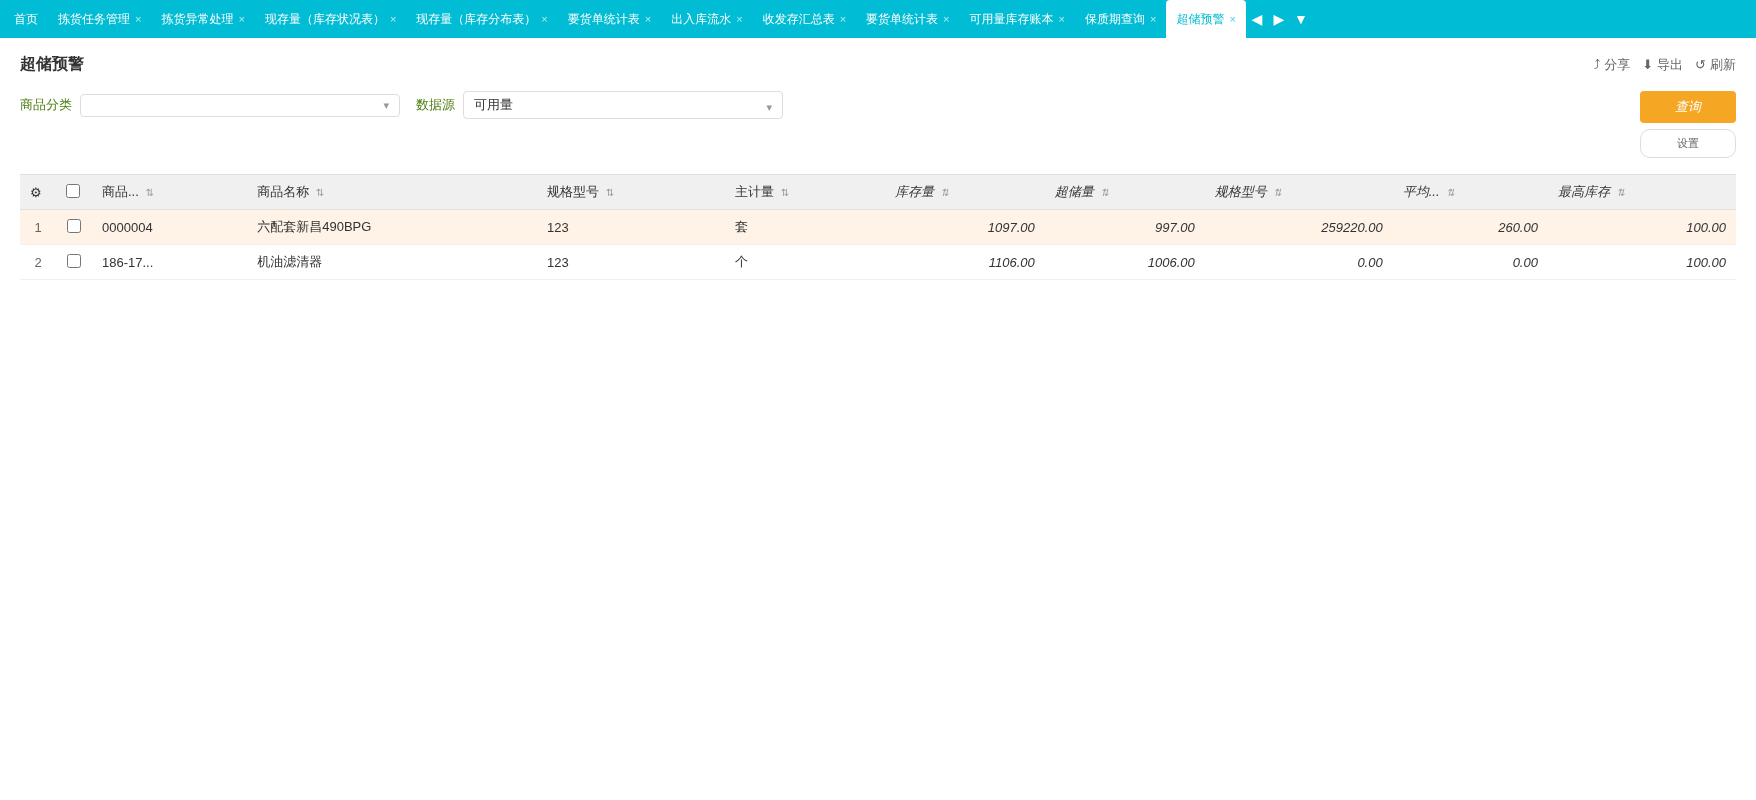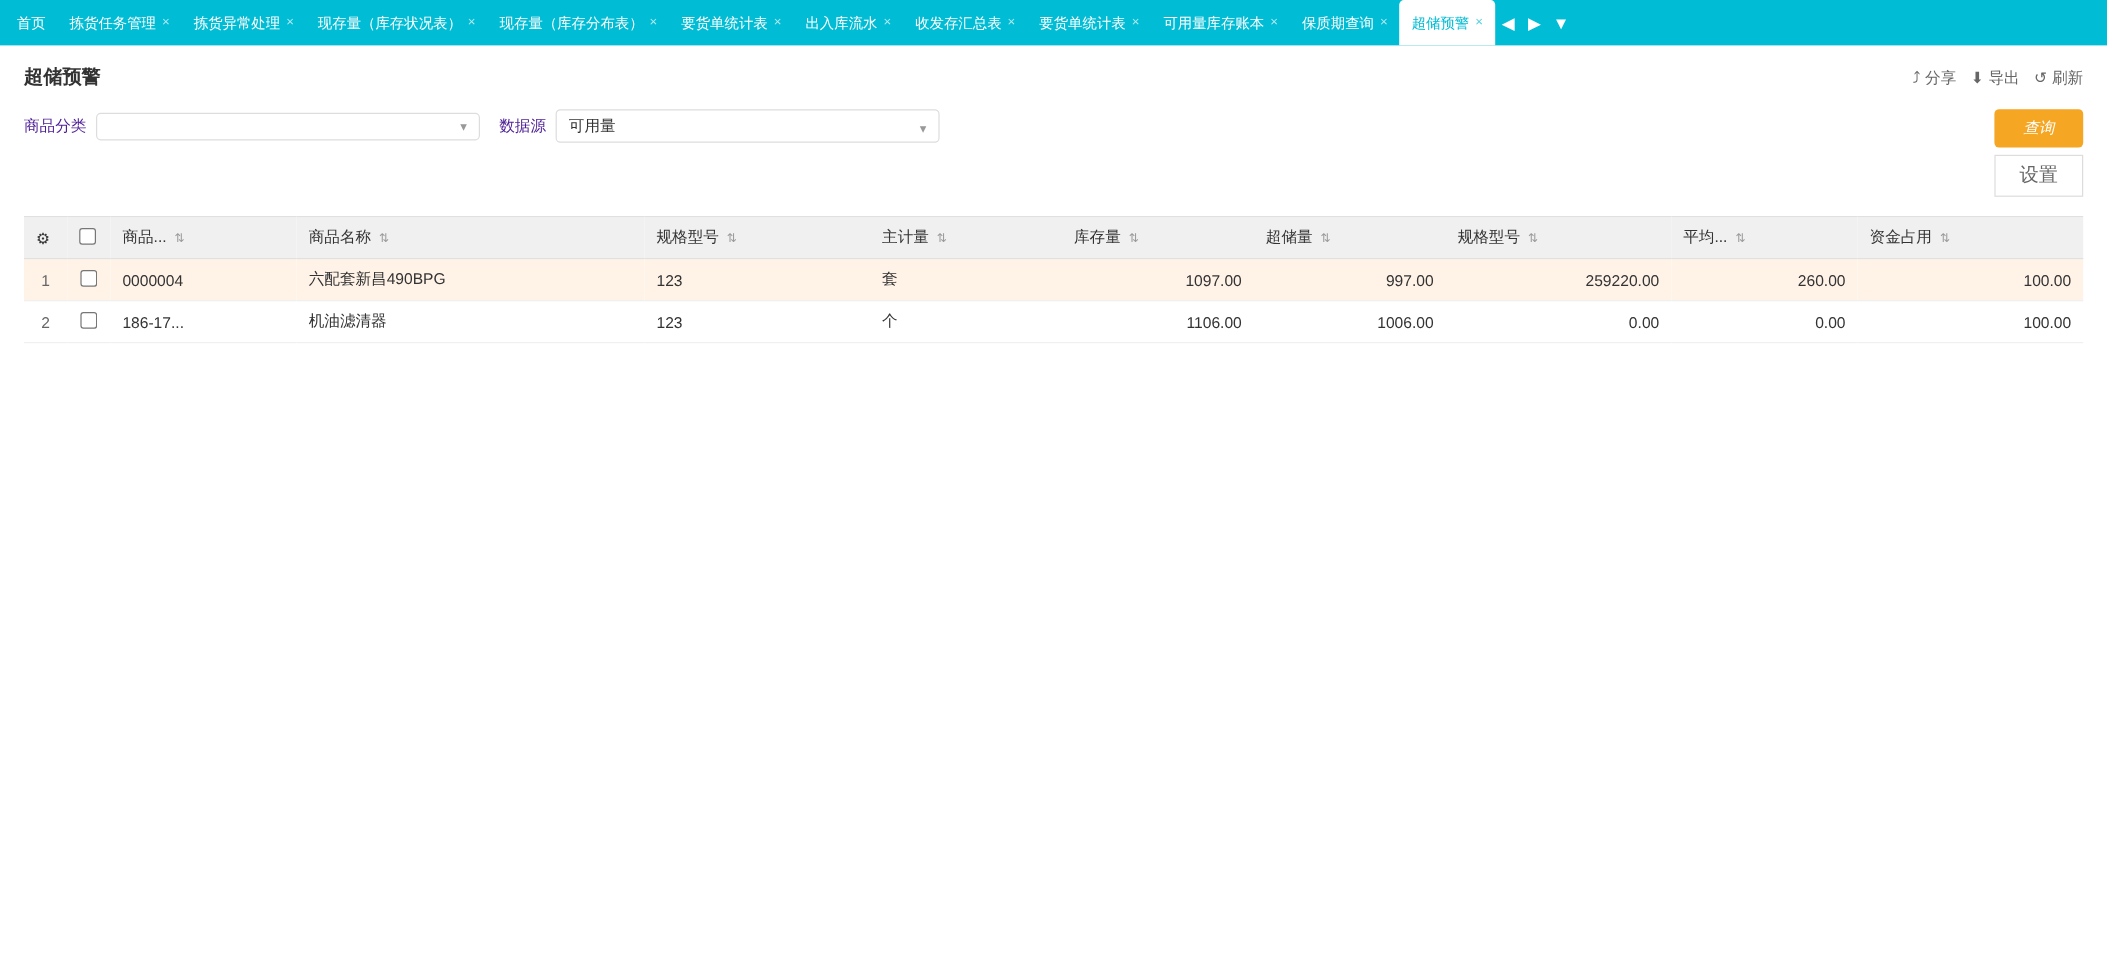--- a/index.html
+++ b/index.html
@@ -80,21 +80,21 @@
       color: #666;
       cursor: pointer;
       font-size: 13px;
     }
     .filter-item {
       display: flex;
       align-items: center;
       gap: 8px;
     }
     .filter-label {
-      color: #4c1d95;
+      color: #4d7c0f;
       font-size: 13px;
       white-space: nowrap;
     }
     .filter-select {
       display: flex;
       align-items: center;
       border: 1px solid #ddd;
       border-radius: 4px;
       padding: 4px 10px;
       min-width: 280px;
@@ -112,24 +112,24 @@
       border-radius: 4px;
       padding: 7px 20px;
       cursor: pointer;
       font-size: 13px;
       font-style: italic;
     }
     .btn-settings {
       background: #fff;
       color: #666;
       border: 1px solid #ddd;
-      border-radius: 0;
-      padding: 6px 20px;
-      cursor: pointer;
-      font-size: 16px;
+      border-radius: 10px;
+      padding: 6px 36px;
+      cursor: pointer;
+      font-size: 11px;
     }
 
     
     .data-table {
       width: 100%;
       border-collapse: collapse;
       font-size: 13px;
     }
     .data-table th {
       background: #f0f0f0;
@@ -153,21 +153,21 @@
     .data-table td {
       padding: 8px 10px;
       border-bottom: 1px solid #f0f0f0;
       white-space: nowrap;
     }
     .data-table tr.highlighted td { background: #fff3e8; }
 
     .col-index { width: 40px; text-align: center; color: #666; }
     .col-checkbox { width: 36px; text-align: center; }
     .col-gear { width: 36px; text-align: center; }
-    .col-num { text-align: right; }
+    .col-num { text-align: right; font-style: italic; }
 
     input[type="checkbox"] {
       width: 14px;
       height: 14px;
       cursor: pointer;
     }
   </style>
 </head>
 <body>
 
@@ -307,21 +307,21 @@
         </th>
         <th class="sortable col-num">
           <span>规格型号</span>
           <span class="sort-icon">⇅</span>
         </th>
         <th class="sortable col-num">
           <span>平均...</span>
           <span class="sort-icon">⇅</span>
         </th>
         <th class="sortable col-num">
-          <span>资金占用</span>
+          <span>最高库存</span>
           <span class="sort-icon">⇅</span>
         </th>
       </tr>
     </thead>
     <tbody id="table-body">
     <tr class="highlighted">
       <td class="col-gear col-index" style="text-align: center; color: rgb(102, 102, 102);">1</td>
       <td class="col-checkbox">
         <input type="checkbox" style="">
       </td>

